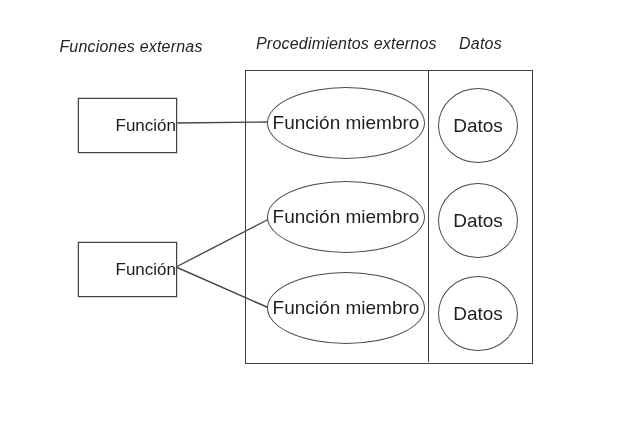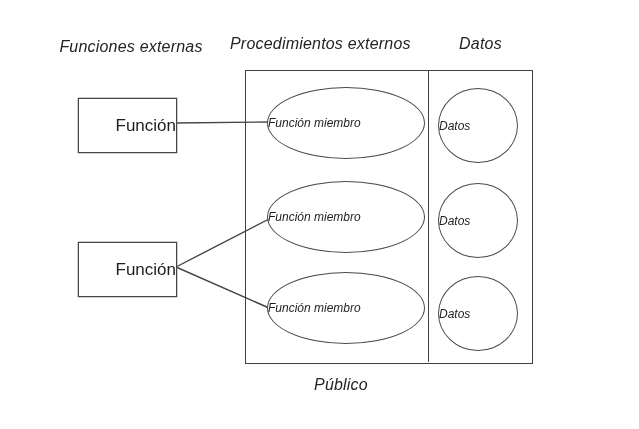--- a/index.html
+++ b/index.html
@@ -32,37 +32,36 @@
     background:var(--bg);
     display:flex;align-items:center;justify-content:flex-end;
     font-size:17px;
     box-shadow:0 0 0 0.4px #8a8a8a;
   }
   .ellipse{
     position:absolute;
     border:1.5px solid #4a4a4a;
     border-radius:50%;
     background:var(--bg);
-    display:flex;align-items:center;
-    font-size:12px;
-    font-style:italic;
+    display:flex;align-items:center;justify-content:center;
+    font-size:19px;
   }
   .frame{
     position:absolute;
     border:1.7px solid #404040;
     background:transparent;
   }
   .divider{
     position:absolute;
     width:0;
     border-left:1.7px solid #404040;
   }
   
   #hdr-ext-fn   {left:40px;  top:38px; width:182px;}
-  #hdr-ext-proc {left:230px; top:35px; width:180px;}
+  #hdr-ext-proc {left:256px; top:35px; width:180px;}
   #hdr-datos    {left:430px; top:35px; width:101px;}
   
   #main-box {left:245px; top:70px; width:286px; height:292px;}
   #divider  {left:428px; top:70px; height:292px;}
   
   #fn-box-1 {left:78px; top:98px;  width:97px; height:53px;}
   #fn-box-2 {left:78px; top:242px; width:97px; height:53px;}
   
   .member {left:267px; width:156px; height:70px;}
   #me-1 {top:87px;}
@@ -120,15 +119,14 @@
   <div class="ellipse datum" id="de-1">
     <span>Datos</span>
   </div>
   <div class="ellipse datum" id="de-2">
     <span>Datos</span>
   </div>
   <div class="ellipse datum" id="de-3">
     <span>Datos</span>
   </div>
 
-  <div class="lbl ftr" id="ftr-publico">Público</div>
 
 </div>
 
 </body></html>

